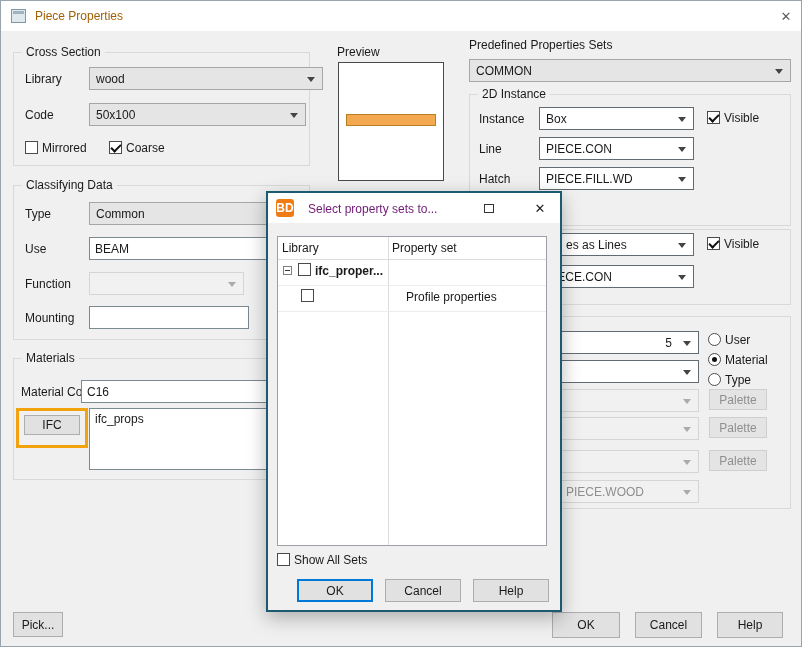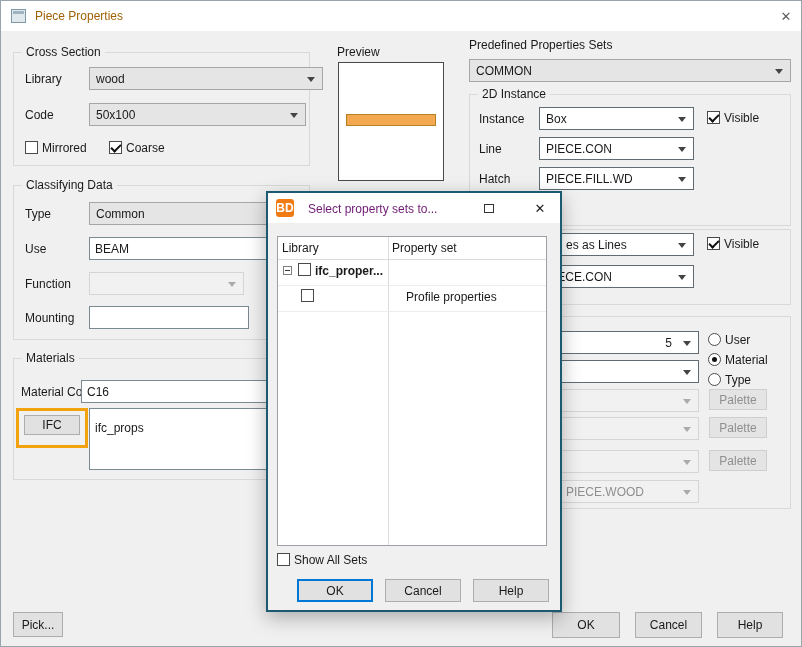--- a/index.html
+++ b/index.html
@@ -18,21 +18,21 @@
   .combo .t{white-space:nowrap}
   .combo .chev{position:absolute;right:7px;top:9px;width:0;height:0;border-left:4px solid transparent;border-right:4px solid transparent;border-top:5px solid #444}
   .combo.gray{background:#e5e5e5;border:1px solid #a6a6a6}
   .combo.white{background:#ffffff;border:1px solid #606b72}
   .combo.disabled{background:#f1f1f1;border:1px solid #d5d5d5}
   .combo.disabled .t{color:#8f8f8f}
   .combo.disabled .chev{border-top-color:#ababab}
   .combo.pad26{padding-left:26px}
   .combo.tr{justify-content:flex-end;padding-right:26px}
   .tf{position:absolute;height:23px;background:#fff;border:1px solid #7a8a92;display:flex;align-items:center;padding:0 5px;overflow:hidden}
-  .tf.multi{align-items:flex-start;padding-top:12px}
+  .tf.multi{align-items:flex-start;padding-top:3px}
   .btn{position:absolute;background:#e1e1e1;border:1px solid #adadad;display:flex;align-items:center;justify-content:center;cursor:default;white-space:nowrap}
   .btn.primary{border:2px solid #0078d7}
   .btn.pal{background:#e4e4e4;border:1px solid #cfcfcf;color:#8f8f8f}
   .check{position:absolute;width:13px;height:13px;background:#fff;border:1px solid #4a4a4a}
   .check.checked::after{content:"";position:absolute;left:1px;top:2px;width:8px;height:4px;border-left:2px solid #111;border-bottom:2px solid #111;transform:rotate(-45deg)}
   .radio{position:absolute;width:13px;height:13px;background:#fff;border:1px solid #4a4a4a;border-radius:50%}
   .radio.sel::after{content:"";position:absolute;left:3px;top:3px;width:5px;height:5px;border-radius:50%;background:#111}
   .preview-box{position:absolute;left:337px;top:61px;width:106px;height:119px;background:#fff;border:1px solid #4a4a4a}
   .preview-bar{position:absolute;left:345px;top:113px;width:90px;height:12px;background:#f3a94f;border:1px solid #b97f24}
   .highlight{position:absolute;left:15px;top:407px;width:72px;height:40px;border:3px solid #f2a20d;z-index:3}

